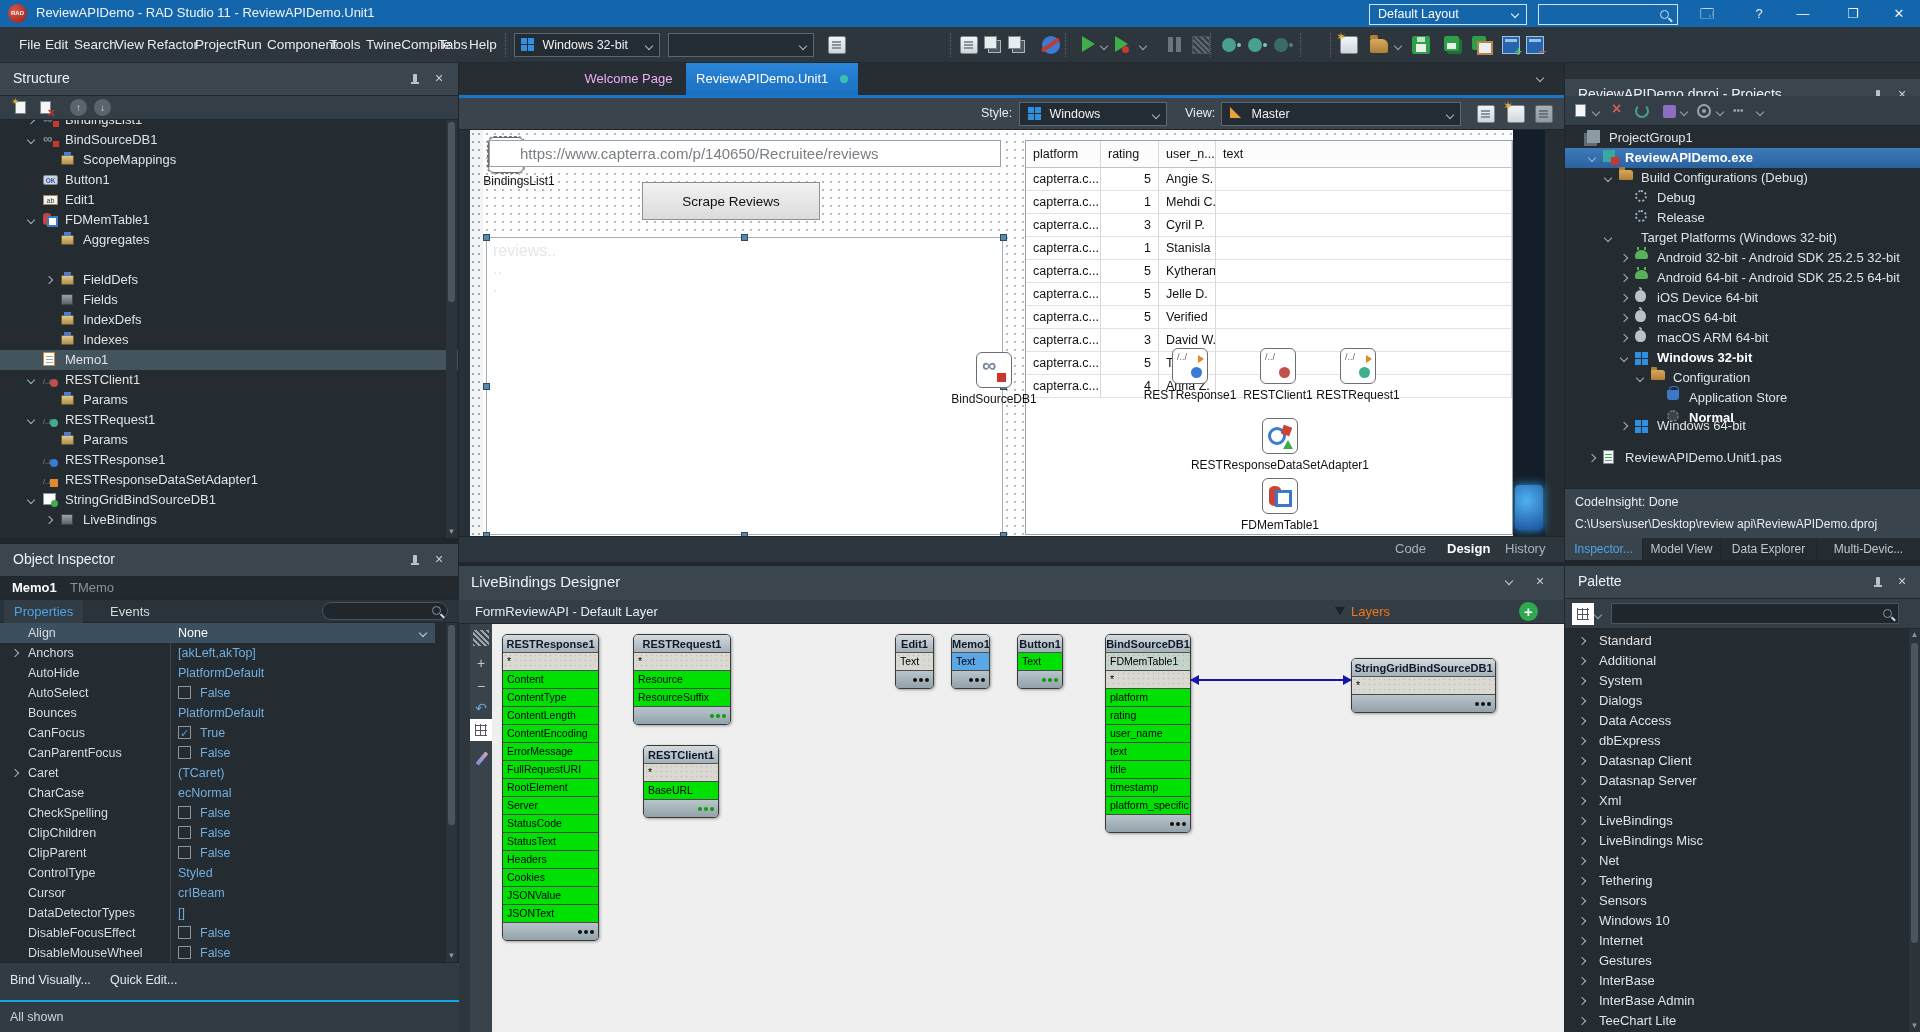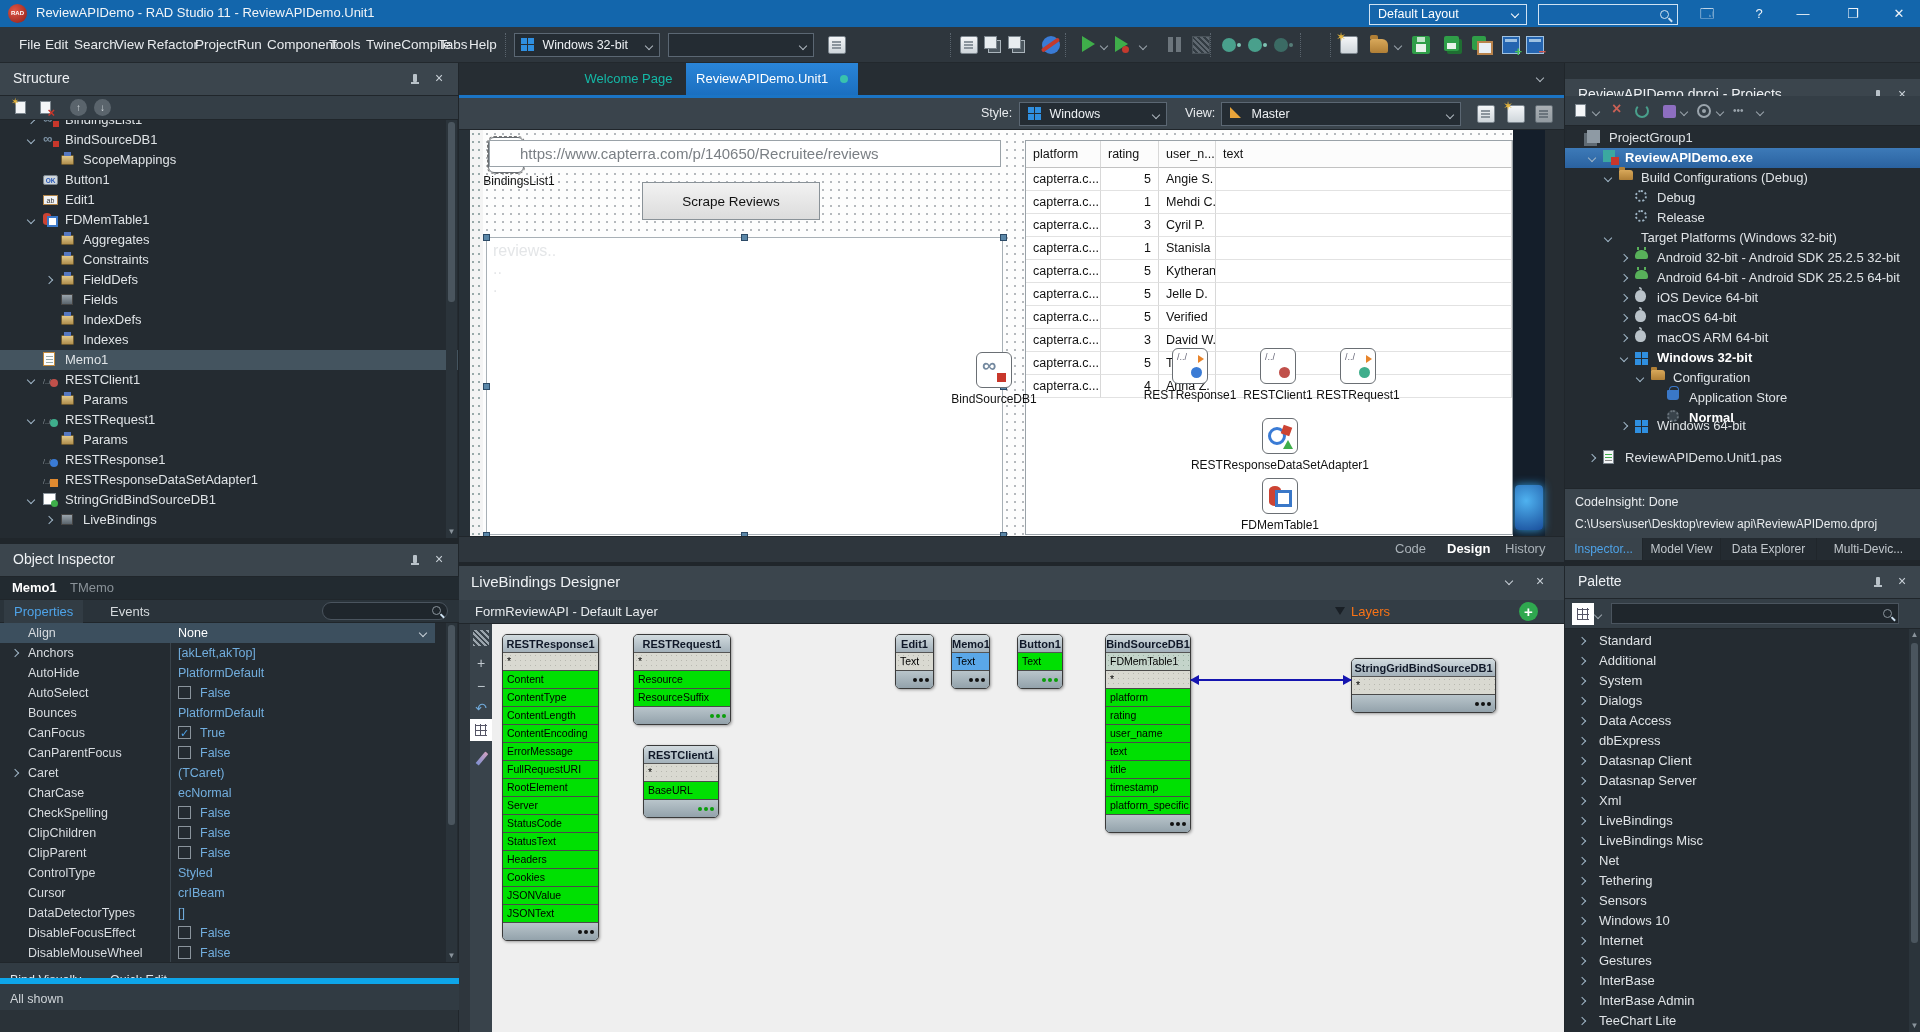--- a/index.html
+++ b/index.html
@@ -140,21 +140,21 @@
   .prow .nm { position:absolute; left:28px; color:#d8dce0; }
   .prow .exp { position:absolute; left:12px; top:7px; color:#9fb5c6; }
   .prow .val { position:absolute; left:178px; color:#72aede; }
   .prow.sel { background:#3c4f5e; } .prow.sel .val { color:#fff; }
   .prow .cb { position:absolute; left:178px; top:3px; width:13px; height:13px; border:1px solid #8a949c; background:#242b31; color:#4ea3e8; font-size:11px; line-height:13px; text-align:center; }
   .prow .val.aftercb { left:200px; }
   .vdiv { position:absolute; left:170px; top:0; width:1px; height:340px; background:#3a444c; }
 
   
   #center { position:absolute; left:459px; top:63px; width:1105px; height:969px; background:#262d33; }
-  .etab { position:absolute; top:0; height:32px; line-height:32px; font-size:13px; color:#14b8a6; text-align:center; }
+  .etab { position:absolute; top:0; height:32px; line-height:32px; font-size:13px; color:#f0abfc; text-align:center; }
   .etab.act { background:linear-gradient(#2a85d8,#1a6fc0); color:#fff; }
   .etab .dot { display:inline-block; width:8px; height:8px; border-radius:50%; background:#38c2ae; margin-left:8px; }
   #stylebar { position:absolute; left:0; top:35px; width:1105px; height:32px; background:#3a444c; border-bottom:1px solid #20262b; }
   .sb-lbl { position:absolute; top:8px; font-size:12.5px; color:#e8ebee; }
   #formwrap { position:absolute; left:24px; top:67px; width:1030px; height:406px; background:#fdfdfd;
      background-image:radial-gradient(#b5b9bd 1px, transparent 1px); background-size:8px 8px; overflow:hidden; }
   #ruler { position:absolute; left:11px; top:67px; width:13px; height:406px; background:#f4f4f4;
      background-image:radial-gradient(#9aa 0.8px, transparent 1px); background-size:6px 8px; }
   #gutter { position:absolute; left:0; top:67px; width:11px; height:406px; background:#273037; }
   #navyedge { position:absolute; left:1054px; top:67px; width:32px; height:406px; background:#141e2a; }
@@ -342,24 +342,20 @@
         </div>
         <div class="trow" style="top: 90px;">
           <span class="exp chev d" style="left: 28px;"></span>
           <div class="ic ic-table" style="left: 43px;"></div>
           <span class="lbl" style="left: 65px;">FDMemTable1</span>
         </div>
         <div class="trow" style="top: 110px;">
           <div class="ic ic-coll" style="left: 61px;"></div>
           <span class="lbl" style="left: 83px;">Aggregates</span>
         </div>
-        <div class="trow" style="top: 130px;">
-          <div class="ic ic-coll" style="left: 61px;"></div>
-          <span class="lbl" style="left: 83px;">Constraints</span>
-        </div>
         <div class="trow" style="top: 150px;">
           <span class="exp chev r" style="left: 46px;"></span>
           <div class="ic ic-coll" style="left: 61px;"></div>
           <span class="lbl" style="left: 83px;">FieldDefs</span>
         </div>
         <div class="trow" style="top: 190px;">
           <div class="ic ic-coll" style="left: 61px;"></div>
           <span class="lbl" style="left: 83px;">IndexDefs</span>
         </div>
         <div class="trow" style="top: 170px;">
@@ -516,21 +512,21 @@
         </div>
       </div>
     <div class="sbar" style="left:446px;top:560px;height:339px;">
       <div class="thumb" style="top:2px;height:200px;"></div>
         <div class="ar" style="bottom:0;">▼</div>
     </div>
     <div class="abs" style="left:0;top:899px;width:459px;height:38px;background:#313b43;border-top:1px solid #20262b;">
       <span class="footlink abs" style="left:10px;top:10px;">Bind Visually...</span>
       <span class="footlink abs" style="left:110px;top:10px;">Quick Edit...</span>
     </div>
-    <div class="abs" style="left:0;top:915px;width:459px;height:32px;background:#313b43;border-top:6px solid #0ea5e9;">
+    <div class="abs" style="left:0;top:937px;width:459px;height:32px;background:#313b43;border-top:2px solid #0ea5e9;">
       <span class="abs" style="left:10px;top:8px;font-size:12.5px;color:#cfd4d8;">All shown</span>
     </div>
   </div>
 
   <div id="center">
     <div class="abs" style="left:0;top:0;width:1105px;height:32px;background:#262d33;">
       <div class="etab" style="left:112px;width:115px;">Welcome Page</div>
       <div class="etab act" style="left:227px;width:172px;">
         <span>ReviewAPIDemo.Unit1</span>
         <span class="dot"></span>

